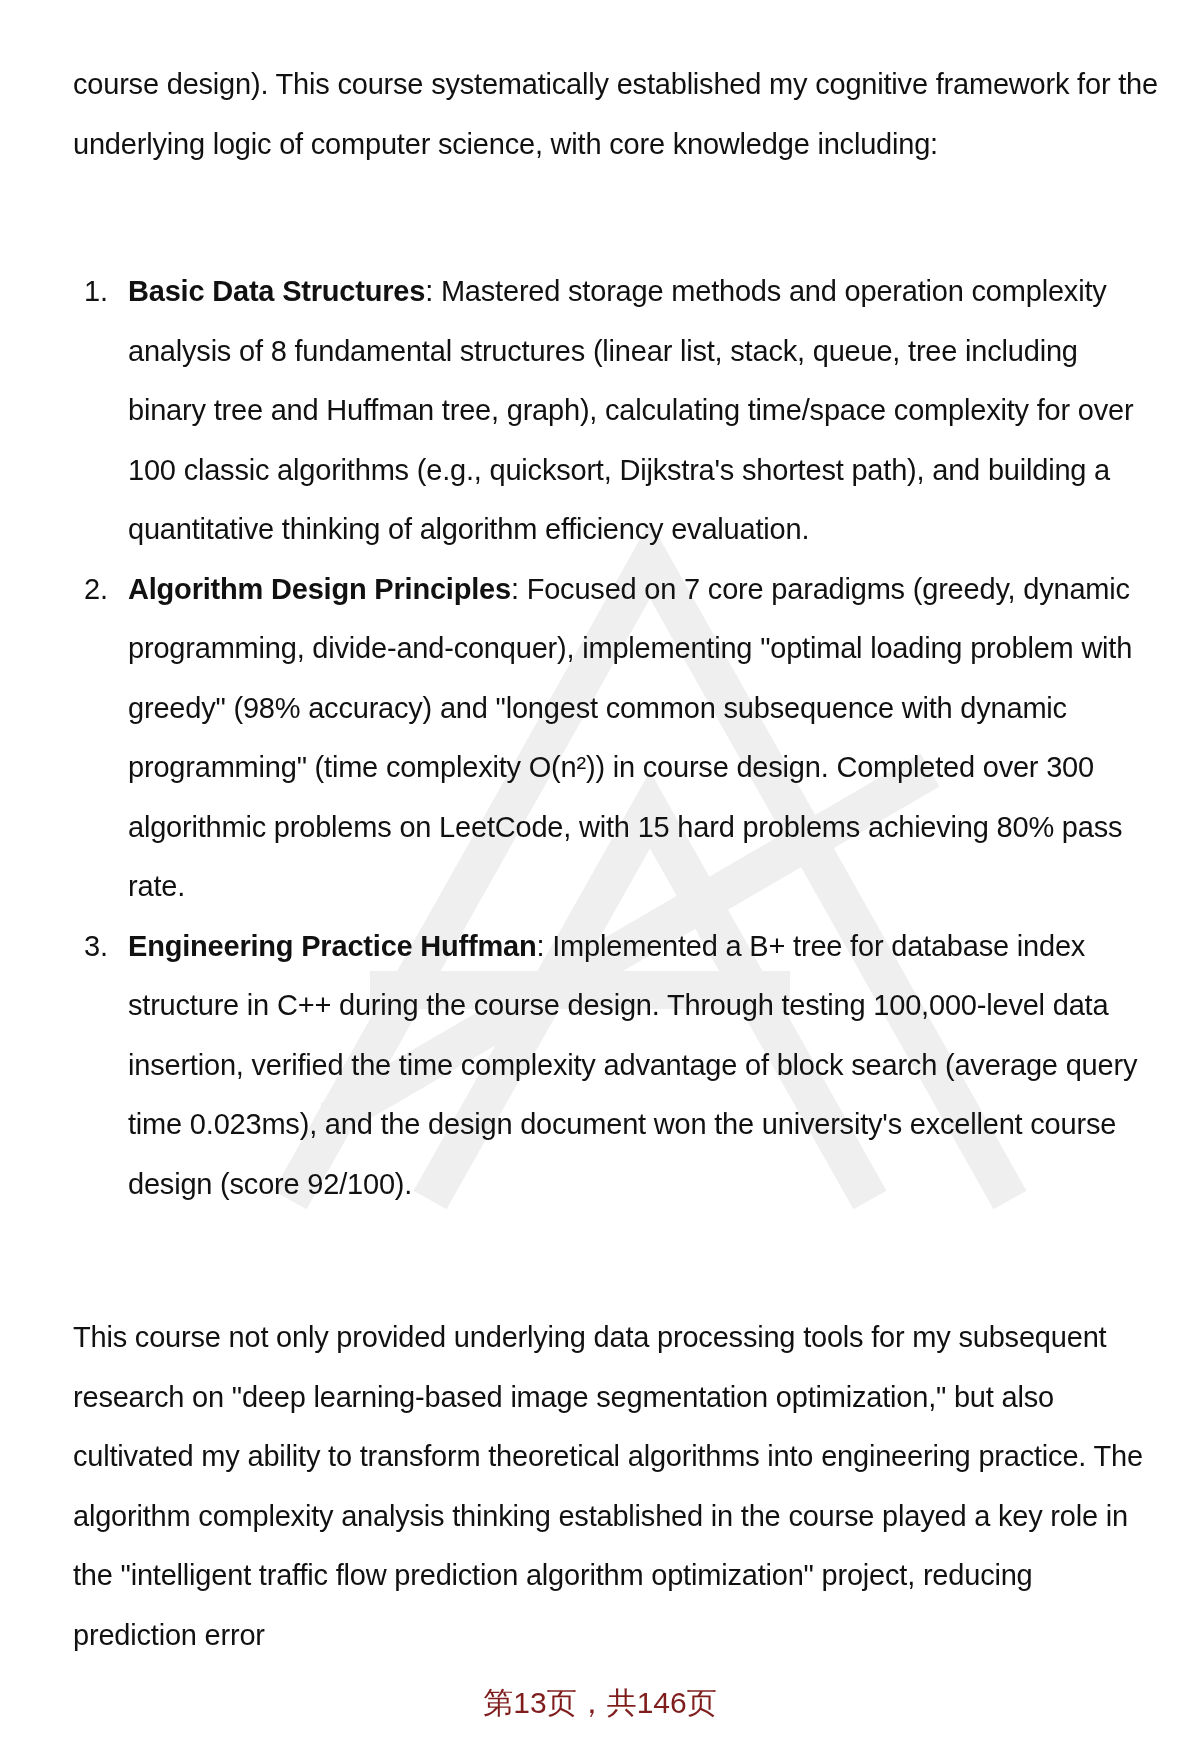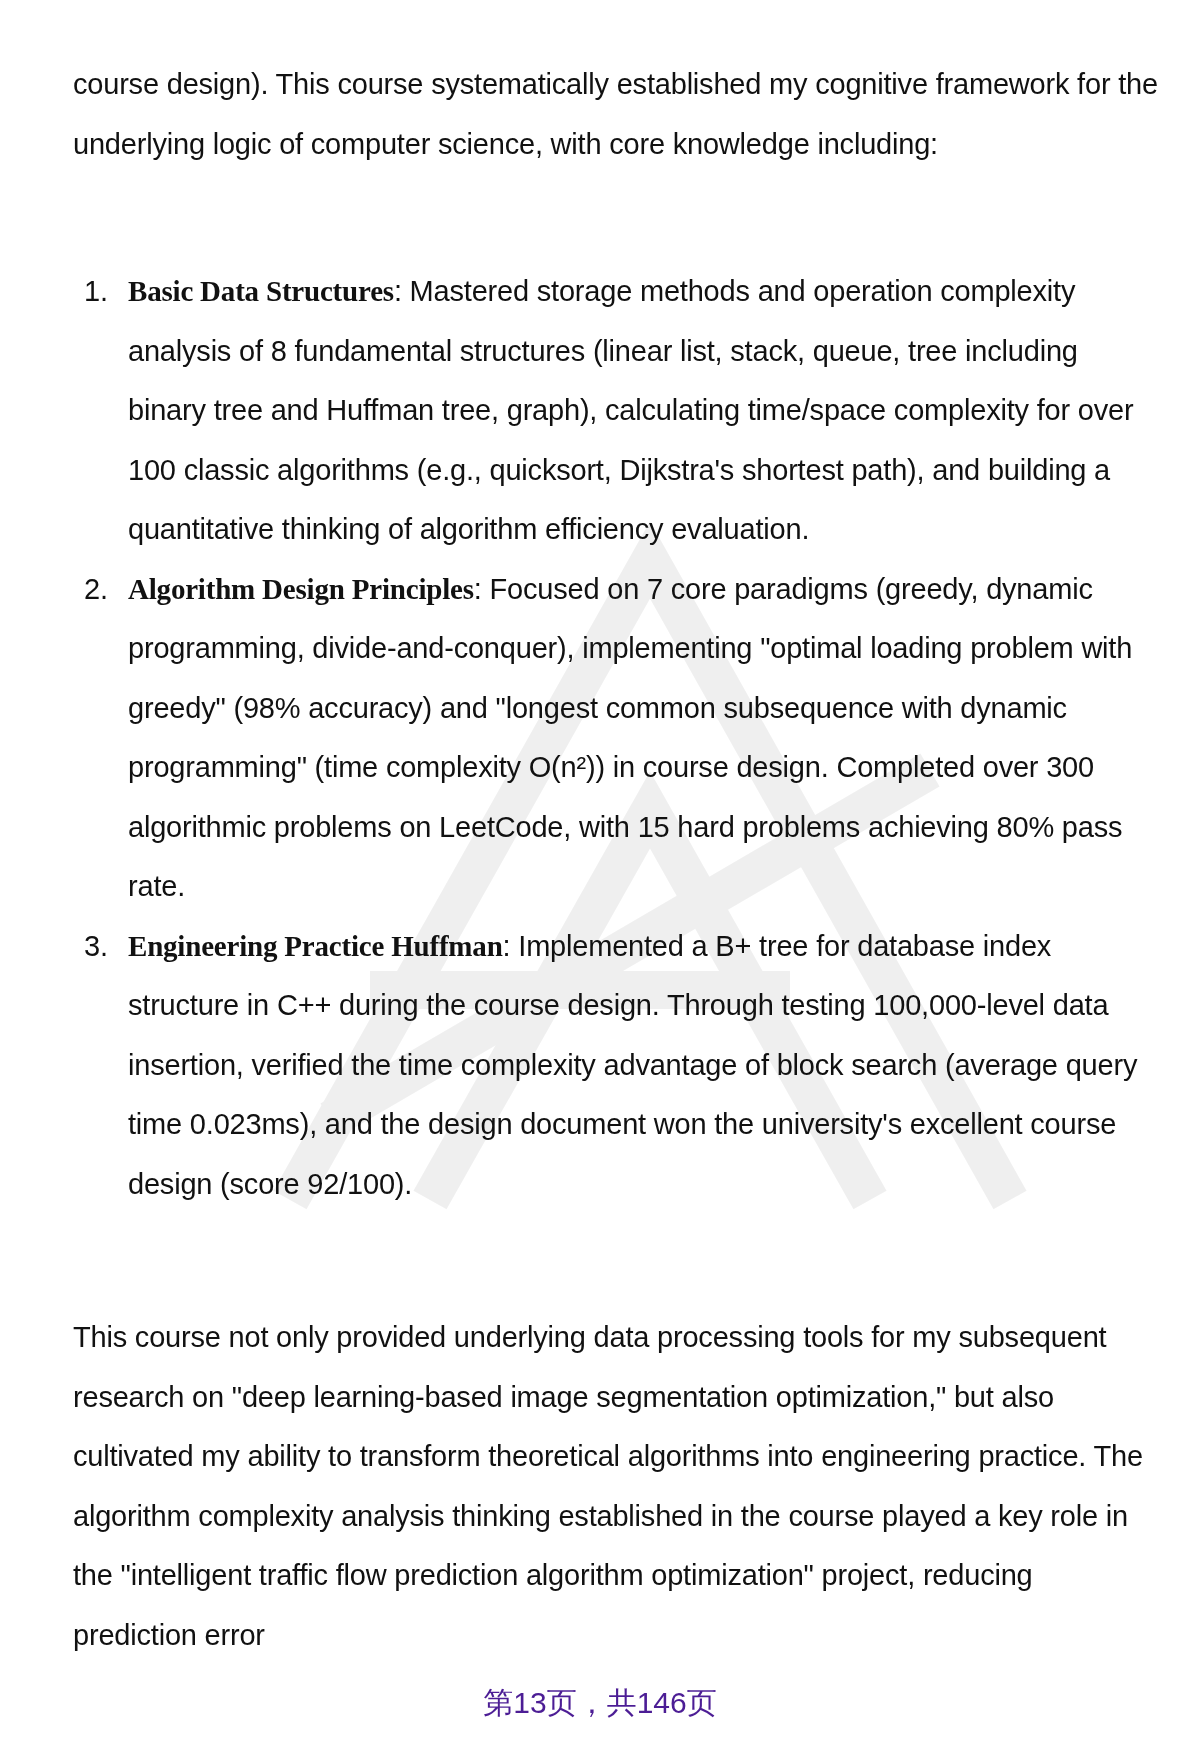--- a/index.html
+++ b/index.html
@@ -17,25 +17,25 @@
     position: absolute; left: 73px; width: 1090px;
     font-size: 29px; line-height: 59.5px; letter-spacing: -0.2px;
   }
   .p1 { top: 55px; }
   .list { position: absolute; left: 73px; top: 262px; width: 1090px; margin: 0; padding: 0; list-style: none; }
   .list li {
     position: relative; padding-left: 55px;
     font-size: 29px; line-height: 59.5px; letter-spacing: -0.2px;
   }
   .list .num { position: absolute; left: 11px; top: 0; }
-  .list b { font-weight: bold; font-family: Liberation Serif, serif; }
+  .list b { font-weight: bold; }
   .p2 { top: 1308px; }
   .footer {
     position: absolute; left: 0; width: 1200px; top: 1683px; text-align: center;
-    font-size: 30px; color: #4c1d95;
+    font-size: 30px; color: #7f1d1d;
   }
 </style>
 </head>
 <body>
 
 <div class="page">
 
   <svg class="watermark" viewBox="0 0 820 700">
     <g fill="none" stroke="#000" stroke-width="38">
       <path d="M60 680 L420 40 L780 680"></path>

